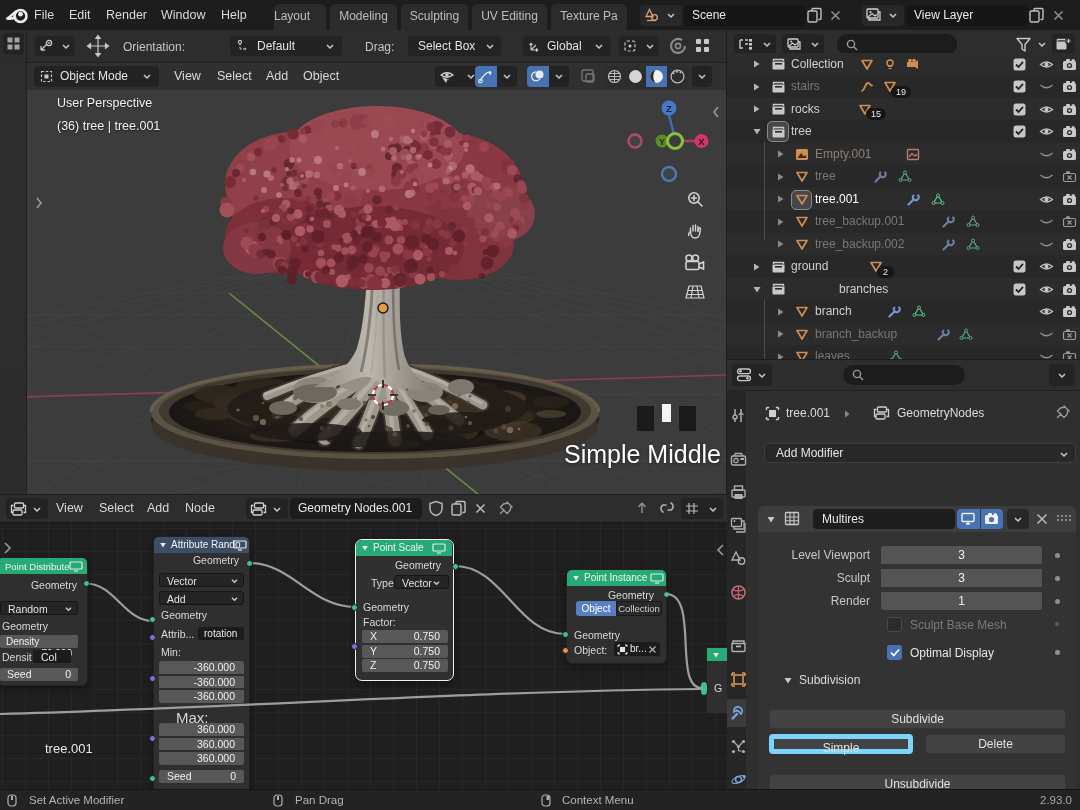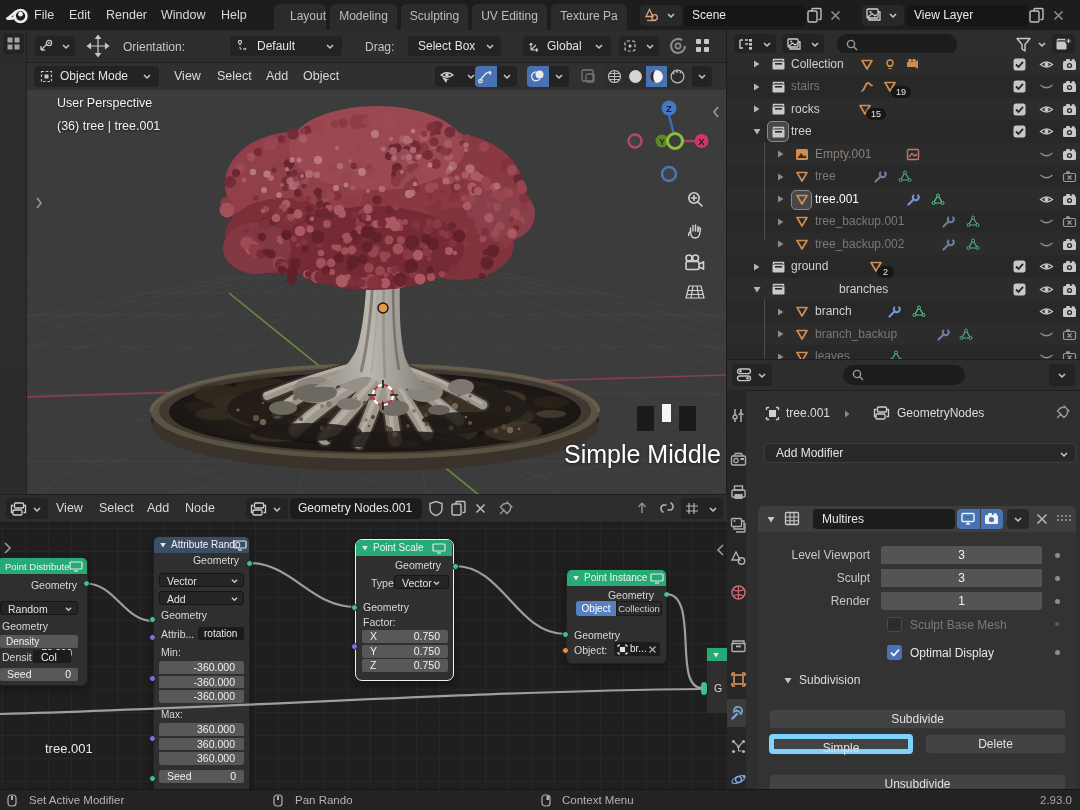--- a/index.html
+++ b/index.html
@@ -17,21 +17,21 @@
     <circle cx="14.5" cy="9.2" r="2.4" fill="#ececec"></circle>
     <path d="M1.5,13.5 Q6,13.8 9,12.5" stroke="#ececec" stroke-width="2.8" stroke-linecap="round" fill="none"></path>
     <path d="M2,13.2 L10,6.5" stroke="#ececec" stroke-width="2.4" stroke-linecap="round"></path>
   </svg>
   <div class="a txt" style="left:34px;top:8px;font-size:12.5px;color:#d9d9d9;">File</div>
   <div class="a txt" style="left:69px;top:8px;font-size:12.5px;color:#d9d9d9;">Edit</div>
   <div class="a txt" style="left:106px;top:8px;font-size:12.5px;color:#d9d9d9;">Render</div>
   <div class="a txt" style="left:161px;top:8px;font-size:12.5px;color:#d9d9d9;">Window</div>
   <div class="a txt" style="left:221px;top:8px;font-size:12.5px;color:#d9d9d9;">Help</div>
 
-  <div class="a" style="left:274px;top:4px;width:52px;height:26px;background:#2b2b2b;border-radius:5px 5px 0 0;font-size:12px;color:#bdbdbd;text-align:right;line-height:25px;">Layout</div>
+  <div class="a" style="left:274px;top:4px;width:52px;height:26px;background:#2b2b2b;border-radius:5px 5px 0 0;font-size:12px;color:#bdbdbd;text-align:left;line-height:25px;">Layout</div>
   <div class="a" style="left:330px;top:4px;width:67px;height:26px;background:#2b2b2b;border-radius:5px 5px 0 0;font-size:12px;color:#bdbdbd;text-align:center;line-height:25px;">Modeling</div>
   <div class="a" style="left:401px;top:4px;width:67px;height:26px;background:#2b2b2b;border-radius:5px 5px 0 0;font-size:12px;color:#bdbdbd;text-align:center;line-height:25px;">Sculpting</div>
   <div class="a" style="left:472px;top:4px;width:75px;height:26px;background:#2b2b2b;border-radius:5px 5px 0 0;font-size:12px;color:#bdbdbd;text-align:center;line-height:25px;">UV Editing</div>
   <div class="a" style="left:551px;top:4px;width:76px;height:26px;background:#2b2b2b;border-radius:5px 5px 0 0;font-size:12px;color:#bdbdbd;text-align:center;line-height:25px;overflow:hidden;">Texture Pa</div>
 
   <div class="a" style="left:640px;top:5px;width:42px;height:21px;background:#282828;border-radius:4px;">
     <svg class="a" style="left:3px;top:2px;" width="18" height="16" viewBox="0 0 18 16">
       <path d="M6.5,2.5 L10,9.5 H3 Z" fill="none" stroke="#d9a178" stroke-width="1.3"></path>
       <circle cx="11.5" cy="10.5" r="2.8" fill="none" stroke="#d9a178" stroke-width="1.3"></circle>
       <path d="M4,13.5 h9" stroke="#d9a178" stroke-width="1.3"></path>
@@ -1712,21 +1712,21 @@
   <div class="a txt" style="left:7px;top:109px;font-size:10.5px;color:#d8d8d8;">Min:</div>
   <div class="a" style="left:5px;top:124px;width:85px;height:12.5px;background:#585858;border-radius:3px 3px 0 0;">
     <div class="a txt" style="right:9px;top:0px;font-size:10.5px;color:#f0f0f0;">-360.000</div>
         </div>
   <div class="a" style="left:5px;top:138.5px;width:85px;height:12.5px;background:#585858;border-radius:0;">
     <div class="a txt" style="right:9px;top:0px;font-size:10.5px;color:#f0f0f0;">-360.000</div>
         </div>
   <div class="a" style="left:5px;top:153px;width:85px;height:12.5px;background:#585858;border-radius:0 0 3px 3px;">
     <div class="a txt" style="right:9px;top:0px;font-size:10.5px;color:#f0f0f0;">-360.000</div>
         </div>
-  <div class="a txt" style="left:7px;top:172px;font-size:10px;color:#d8d8d8;">Max:</div>
+  <div class="a txt" style="left:22px;top:172px;font-size:15px;color:#d8d8d8;">Max:</div>
   <div class="a" style="left:5px;top:186px;width:85px;height:12.5px;background:#585858;border-radius:3px 3px 0 0;">
     <div class="a txt" style="right:9px;top:0px;font-size:10.5px;color:#f0f0f0;">360.000</div>
         </div>
   <div class="a" style="left:5px;top:200.5px;width:85px;height:12.5px;background:#585858;border-radius:0;">
     <div class="a txt" style="right:9px;top:0px;font-size:10.5px;color:#f0f0f0;">360.000</div>
         </div>
   <div class="a" style="left:5px;top:215px;width:85px;height:12.5px;background:#585858;border-radius:0 0 3px 3px;">
     <div class="a txt" style="right:9px;top:0px;font-size:10.5px;color:#f0f0f0;">360.000</div>
         </div>
   <div class="a" style="left:5px;top:233px;width:85px;height:12.5px;background:#585858;border-radius:2px;">
@@ -1889,21 +1889,21 @@
 <div class="a" id="statusbar" style="left:0;top:789px;width:1080px;height:21px;background:#232323;border-top:1px solid #161616;">
   <svg class="a" style="left:7px;top:4px;" width="10" height="13" viewBox="0 0 10 13">
         <rect x="1" y="1" width="8" height="11" rx="3" fill="none" stroke="#b0b0b0" stroke-width="1.2"></rect>
         <rect x="4" y="2" width="2" height="4" fill="#b0b0b0"></rect>
       </svg>
   <div class="a txt" style="left:29px;top:4px;font-size:11.5px;color:#b4b4b4;">Set Active Modifier</div>
   <svg class="a" style="left:273px;top:4px;" width="10" height="13" viewBox="0 0 10 13">
         <rect x="1" y="1" width="8" height="11" rx="3" fill="none" stroke="#b0b0b0" stroke-width="1.2"></rect>
         <rect x="4" y="2" width="2" height="4" fill="#b0b0b0"></rect>
       </svg>
-  <div class="a txt" style="left:295px;top:4px;font-size:11.5px;color:#b4b4b4;">Pan Rando</div>
+  <div class="a txt" style="left:295px;top:4px;font-size:11.5px;color:#b4b4b4;">Pan Drag</div>
   <svg class="a" style="left:541px;top:4px;" width="10" height="13" viewBox="0 0 10 13">
         <rect x="1" y="1" width="8" height="11" rx="3" fill="none" stroke="#b0b0b0" stroke-width="1.2"></rect>
         <rect x="5.5" y="2" width="2.5" height="4" fill="#b0b0b0"></rect>
       </svg>
   <div class="a txt" style="left:562px;top:4px;font-size:11.5px;color:#b4b4b4;">Context Menu</div>
   <div class="a txt" style="right:8px;top:4px;font-size:11.5px;color:#a8a8a8;">2.93.0</div>
 </div>
 
 </div>
 </body></html>

